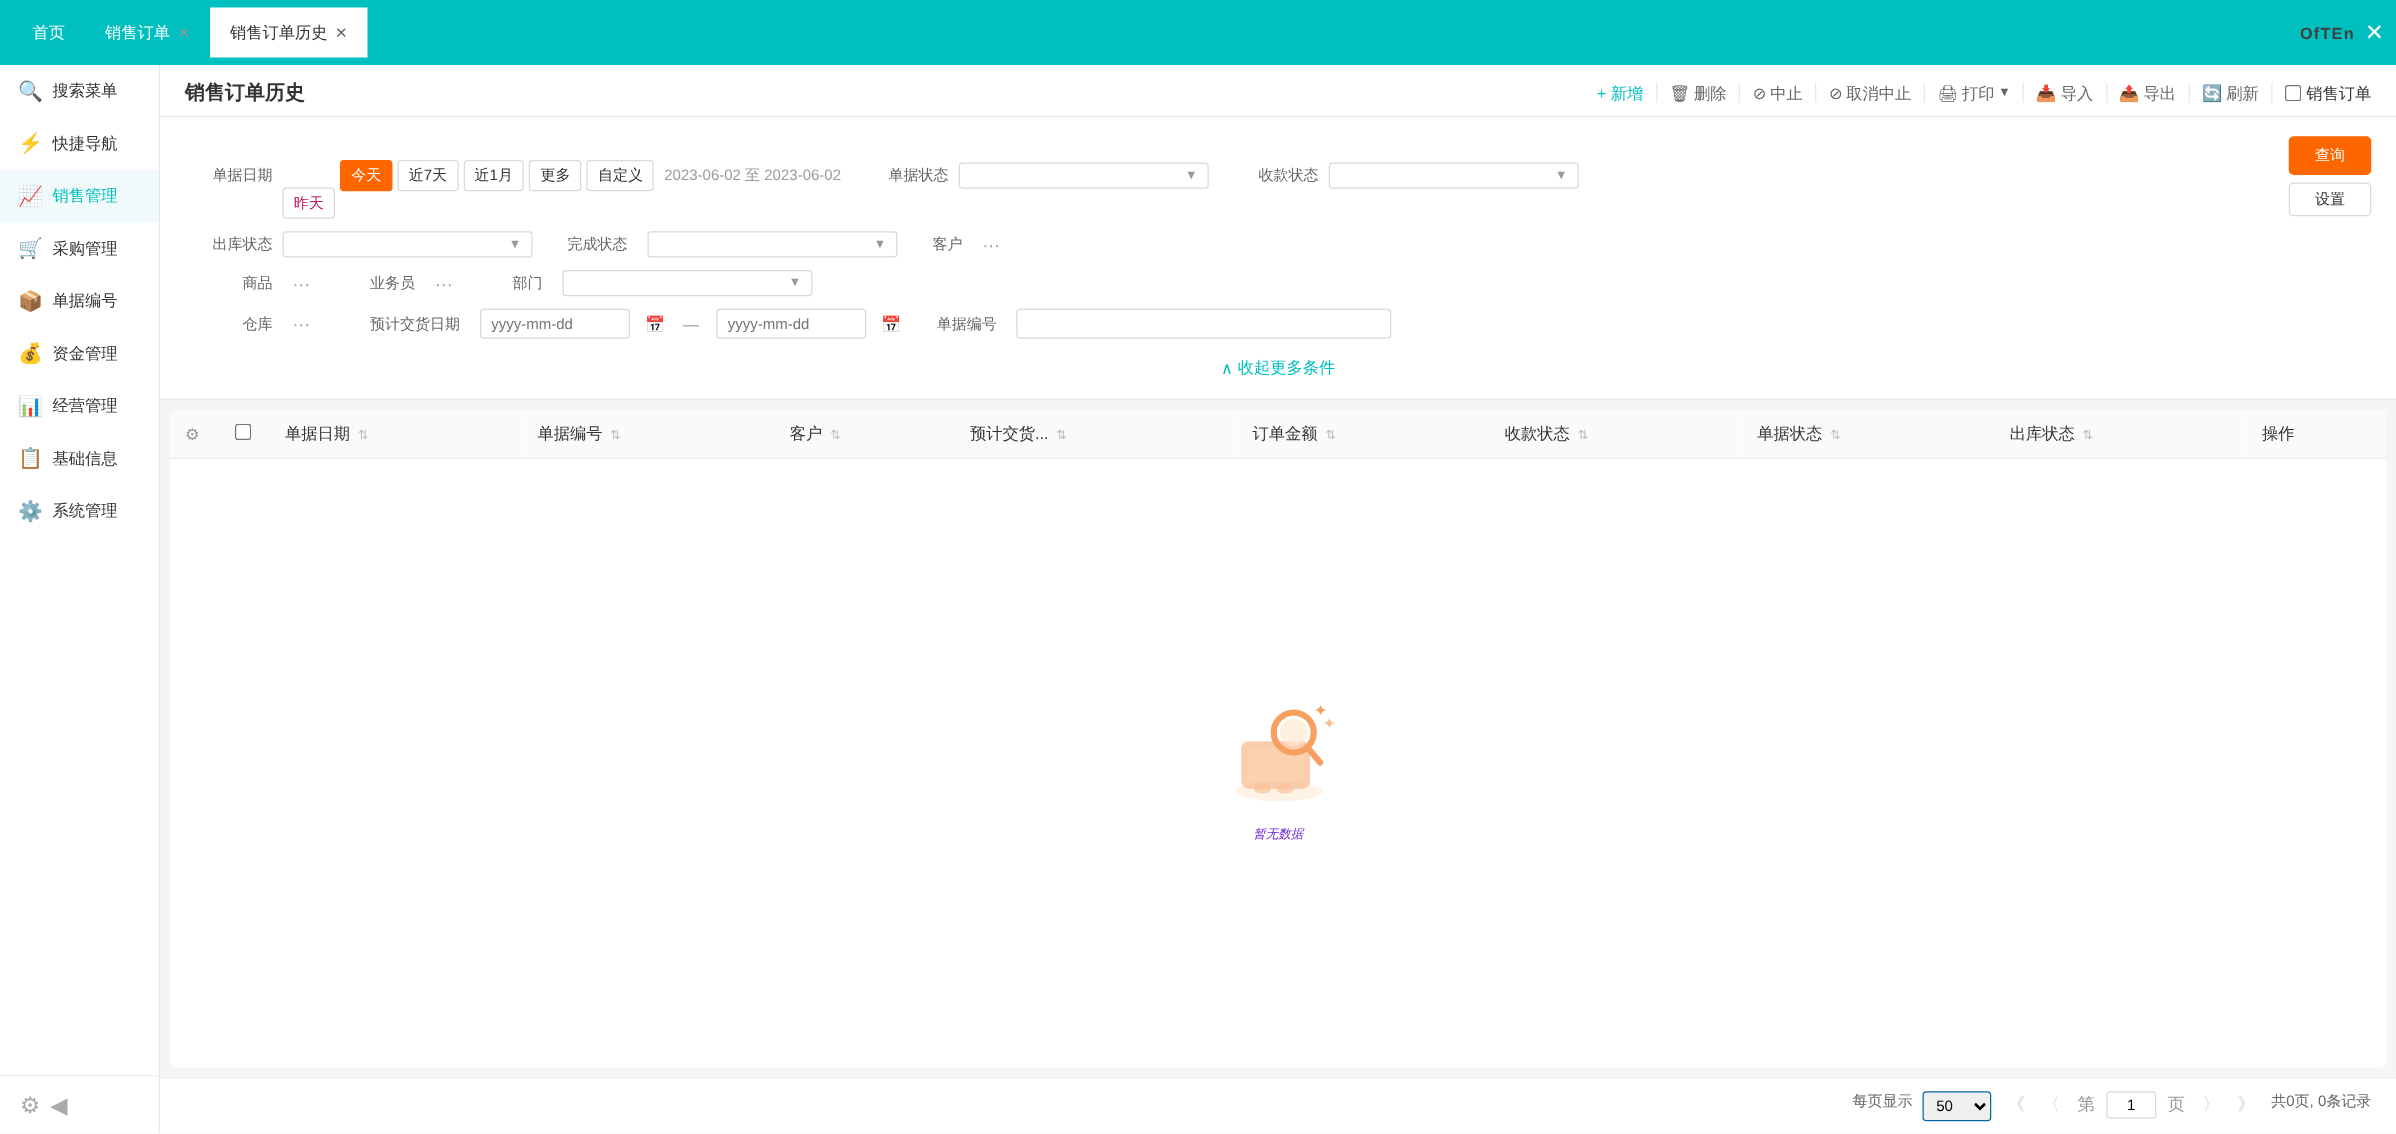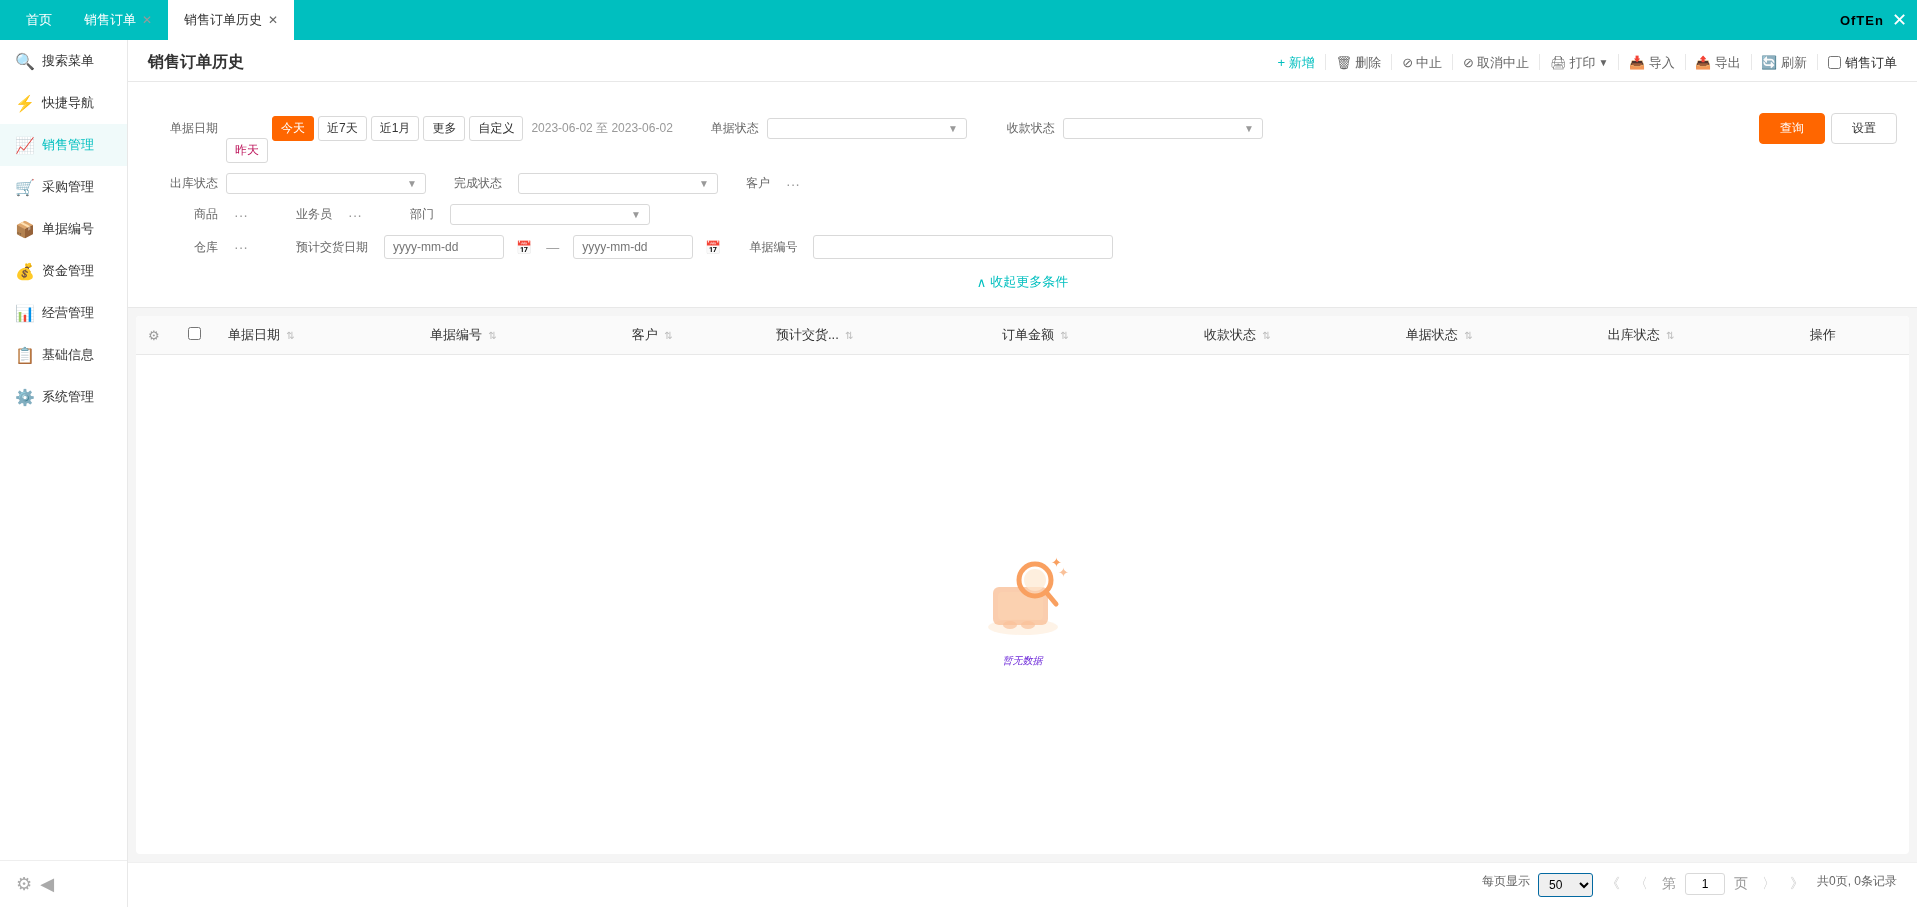--- a/index.html
+++ b/index.html
@@ -1,25 +1,25 @@
 <!DOCTYPE html>
 <html><head>
   <meta charset="utf-8">
   <style>
     * { box-sizing: border-box; margin: 0; padding: 0; font-family: 'Microsoft YaHei', Arial, sans-serif; font-size: 13px; }
     body { display: flex; flex-direction: column; height: 907px; width: 1917px; background: #f5f5f5; overflow: hidden; }
 
     
-    .topbar { height: 40px; background: #00bfbf; display: flex; align-items: center; padding: 0 10px; gap: 0; flex-shrink: 0; }
+    .topbar { height: 52px; background: #00bfbf; display: flex; align-items: center; padding: 0 10px; gap: 0; flex-shrink: 0; }
     .tab-item { height: 40px; display: flex; align-items: center; padding: 0 16px; color: #fff; cursor: pointer; font-size: 13px; position: relative; white-space: nowrap; }
     .tab-item.active { background: #fff; color: #333; }
     .tab-item .close-icon { margin-left: 6px; font-size: 12px; cursor: pointer; color: #999; }
     .tab-item.active .close-icon { color: #666; }
     .topbar-right { margin-left: auto; display: flex; align-items: center; gap: 8px; }
-    .topbar-right span { color: #000000; font-size: 13px; cursor: pointer; }
+    .topbar-right span { color: #404040; font-size: 13px; cursor: pointer; }
     .brand-text { color: #fff; font-size: 14px; font-weight: bold; letter-spacing: 1px; }
 
     
     .main-layout { display: flex; flex: 1; overflow: hidden; }
 
     
     .sidebar { width: 128px; background: #fff; border-right: 1px solid #e8e8e8; display: flex; flex-direction: column; flex-shrink: 0; }
     .sidebar-item { display: flex; align-items: center; gap: 8px; padding: 12px 16px; cursor: pointer; color: #333; font-size: 13px; }
     .sidebar-item.active { color: #00bfbf; background: #f0fafa; }
     .sidebar-icon { width: 18px; height: 18px; display: inline-flex; align-items: center; justify-content: center; font-size: 16px; flex-shrink: 0; }
@@ -220,21 +220,21 @@
             </div>
           </div>
           <div style="display:flex; align-items:center; gap:8px; margin-left:20px;">
             <span class="filter-label" style="width:auto;">收款状态</span>
             <div class="filter-select" style="min-width:200px;">
               <span style="color:#ccc; font-size:12px;"></span>
               <span class="filter-select-arrow">▼</span>
             </div>
           </div>
         </div>
-        <div style="display:flex; gap:6px; flex-direction:row; margin-left:10px;">
+        <div style="display:flex; gap:6px; flex-direction:column; margin-left:10px;">
           <button class="btn btn-primary" style="padding:6px 20px;">查询</button>
           <button class="btn btn-default" style="padding:4px 20px; text-align:center;">设置</button>
         </div>
       </div>
 
       <div class="filter-row">
         <span class="filter-label">出库状态</span>
         <div class="filter-select" style="min-width:200px;">
           <span style="color:#ccc; font-size:12px;"></span>
           <span class="filter-select-arrow">▼</span>

